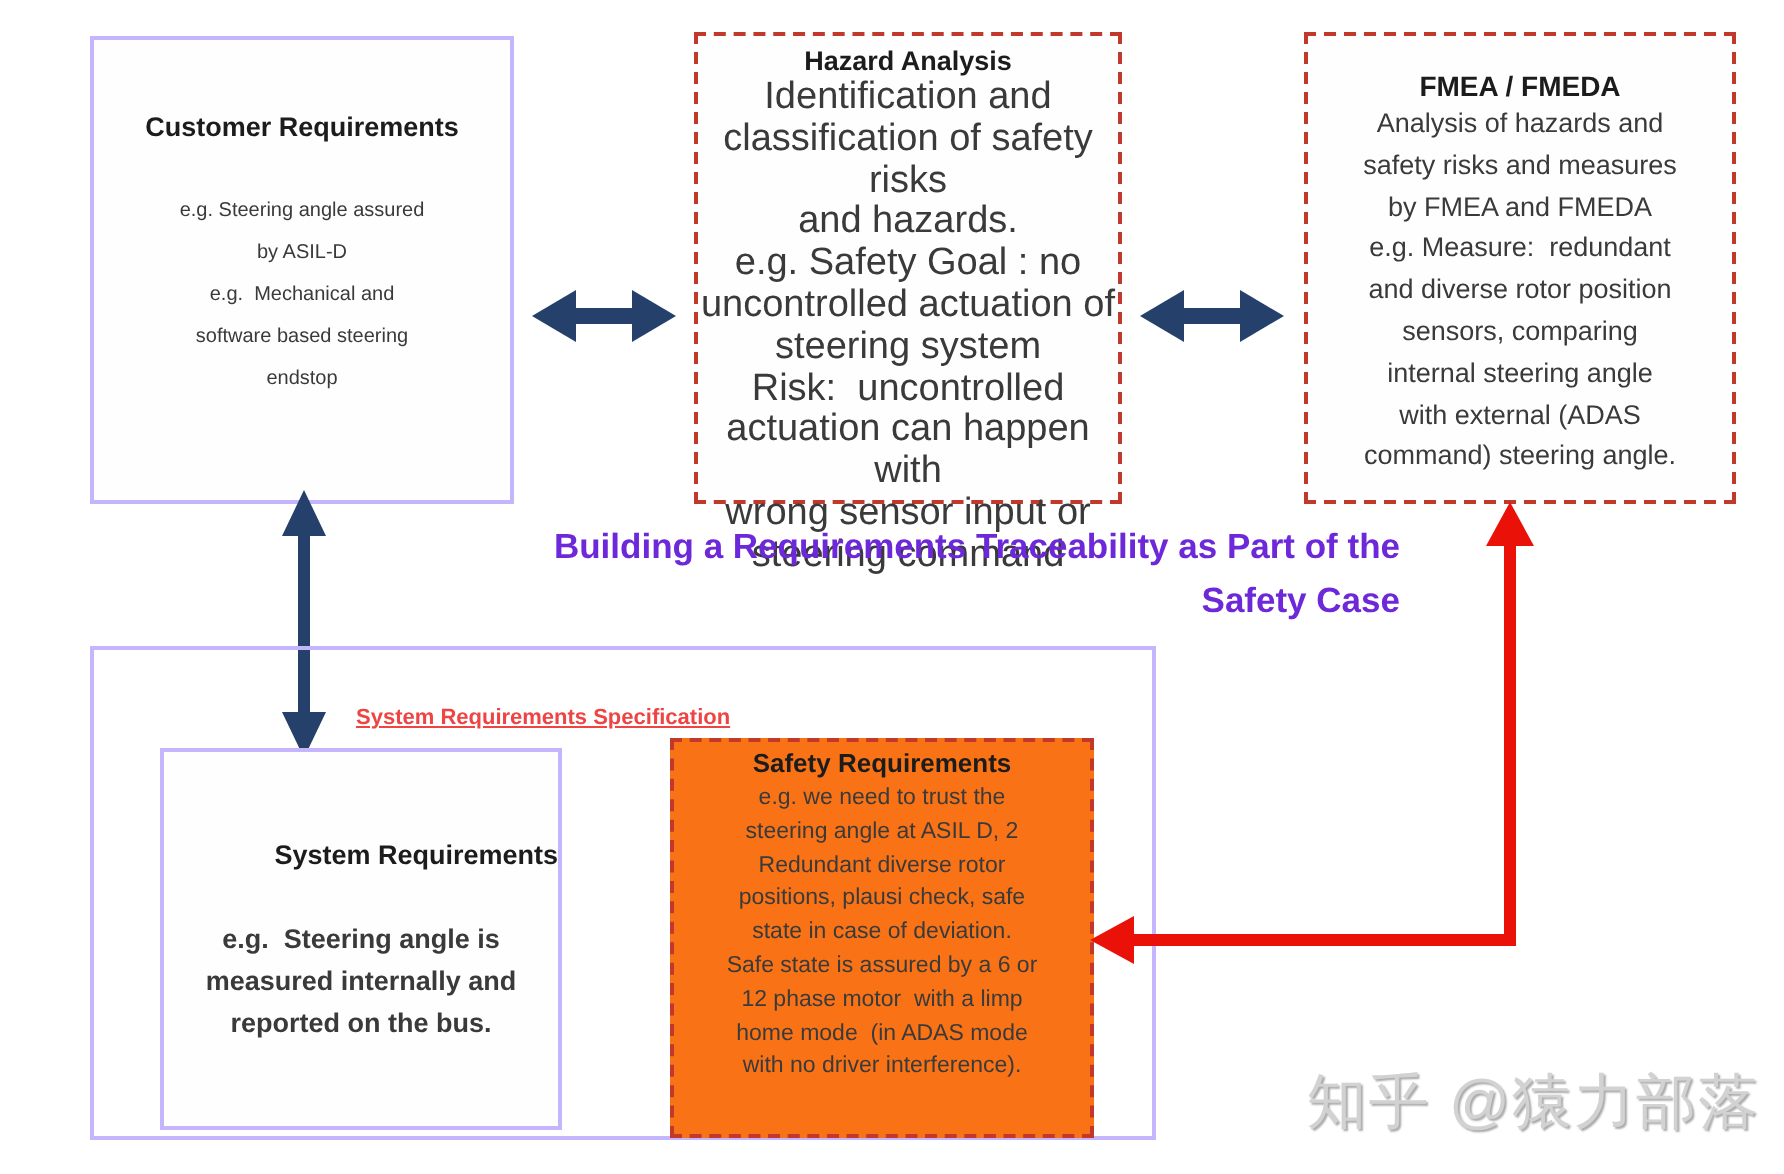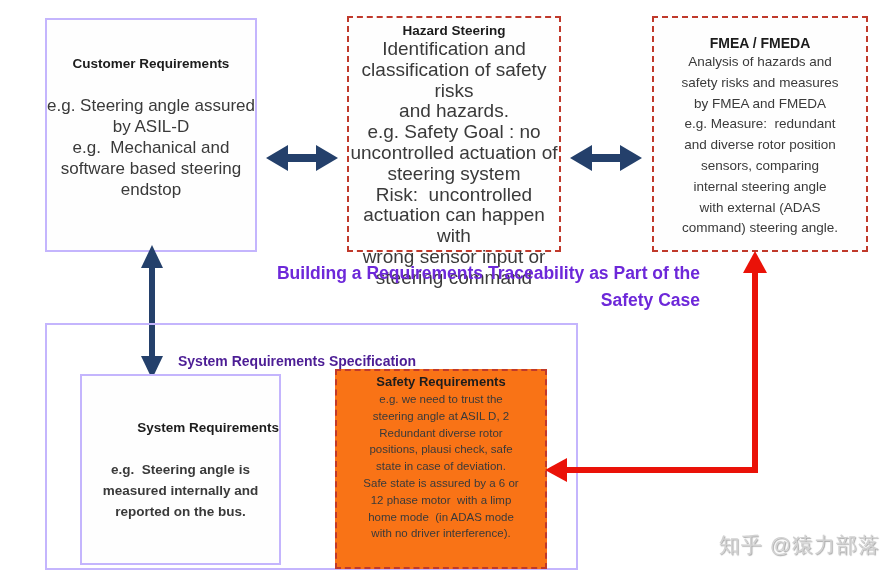--- a/index.html
+++ b/index.html
@@ -24,21 +24,21 @@
     color: #1c1c1c;
     white-space: pre-wrap;
   }
   .box-body {
     color: #3a3a3a;
     white-space: pre-wrap;
   }
   
   .customer-box { left: 45px; top: 18px; width: 212px; height: 234px; }
   .customer-box .box-title { padding-top: 36px; font-size: 13.5px; }
-  .customer-box .box-body  { padding-top: 24px; font-size: 17px; line-height: 21px; }
+  .customer-box .box-body  { padding-top: 24px; font-size: 10px; line-height: 21px; }
   
   .hazard-box { left: 347px; top: 16px; width: 214px; height: 236px; }
   .hazard-box .box-title { padding-top: 5px; font-size: 13.5px; }
   .hazard-box .box-body  { padding-top: 1px; font-size: 19px; line-height: 20.8px; }
   
   .fmea-box { left: 652px; top: 16px; width: 216px; height: 236px; }
   .fmea-box .box-title { padding-top: 17px; font-size: 14px; }
   .fmea-box .box-body  { padding-top: 1px; font-size: 13.5px; line-height: 20.8px; }
   
   .main-title {
@@ -49,60 +49,61 @@
     font-size: 17.5px;
     font-weight: 600;
     line-height: 27px;
     white-space: pre-wrap;
   }
   
   .srs-box { left: 45px; top: 323px; width: 533px; height: 247px; background: transparent; }
   .srs-header {
     position: absolute;
     left: 178px; top: 353px;
-    font-size: 14px;
+    font-size: 11px;
     font-weight: bold;
-    color: #4c1d95;
+    color: #ef4444;
+    text-decoration: underline;
   }
   
   .system-box { left: 80px; top: 374px; width: 201px; height: 191px; }
   .system-box .box-title { padding-top: 44px; font-size: 13.5px; text-align: right; }
   .system-box .box-body  { padding-top: 24px; font-size: 13.5px; line-height: 21px; font-weight: bold; }
   
   .safety-box { left: 335px; top: 369px; width: 212px; height: 200px; background: #f97316; }
   .safety-box .box-title { padding-top: 3px; font-size: 13px; }
   .safety-box .box-body  { padding-top: 2px; font-size: 11.5px; line-height: 16.8px; }
   
   .arrow { position: absolute; }
   .arrow svg { display: block; }
   .watermark {
     position: absolute;
     right: 12px; top: 531px;
-    font-size: 21px;
+    font-size: 30px;
     color: #d2d2d2;
     text-shadow: 1px 1px 1px #aaaaaa, -1px -1px 0 #ffffff;
     letter-spacing: 1px;
   }
 </style>
 </head>
 <body>
 
 <div class="canvas">
 
   <div class="box solid-box customer-box">
     <div class="box-title">Customer Requirements</div>
     <div class="box-body">e.g. Steering angle assured
 by ASIL-D
 e.g.  Mechanical and
 software based steering
 endstop</div>
   </div>
 
   <div class="box dashed-box hazard-box">
-    <div class="box-title">Hazard Steering</div>
+    <div class="box-title">Hazard Analysis</div>
     <div class="box-body">Identification and
 classification of safety risks
 and hazards.
 e.g. Safety Goal : no
 uncontrolled actuation of
 steering system
 Risk:  uncontrolled
 actuation can happen with
 wrong sensor input or
 steering command</div>

